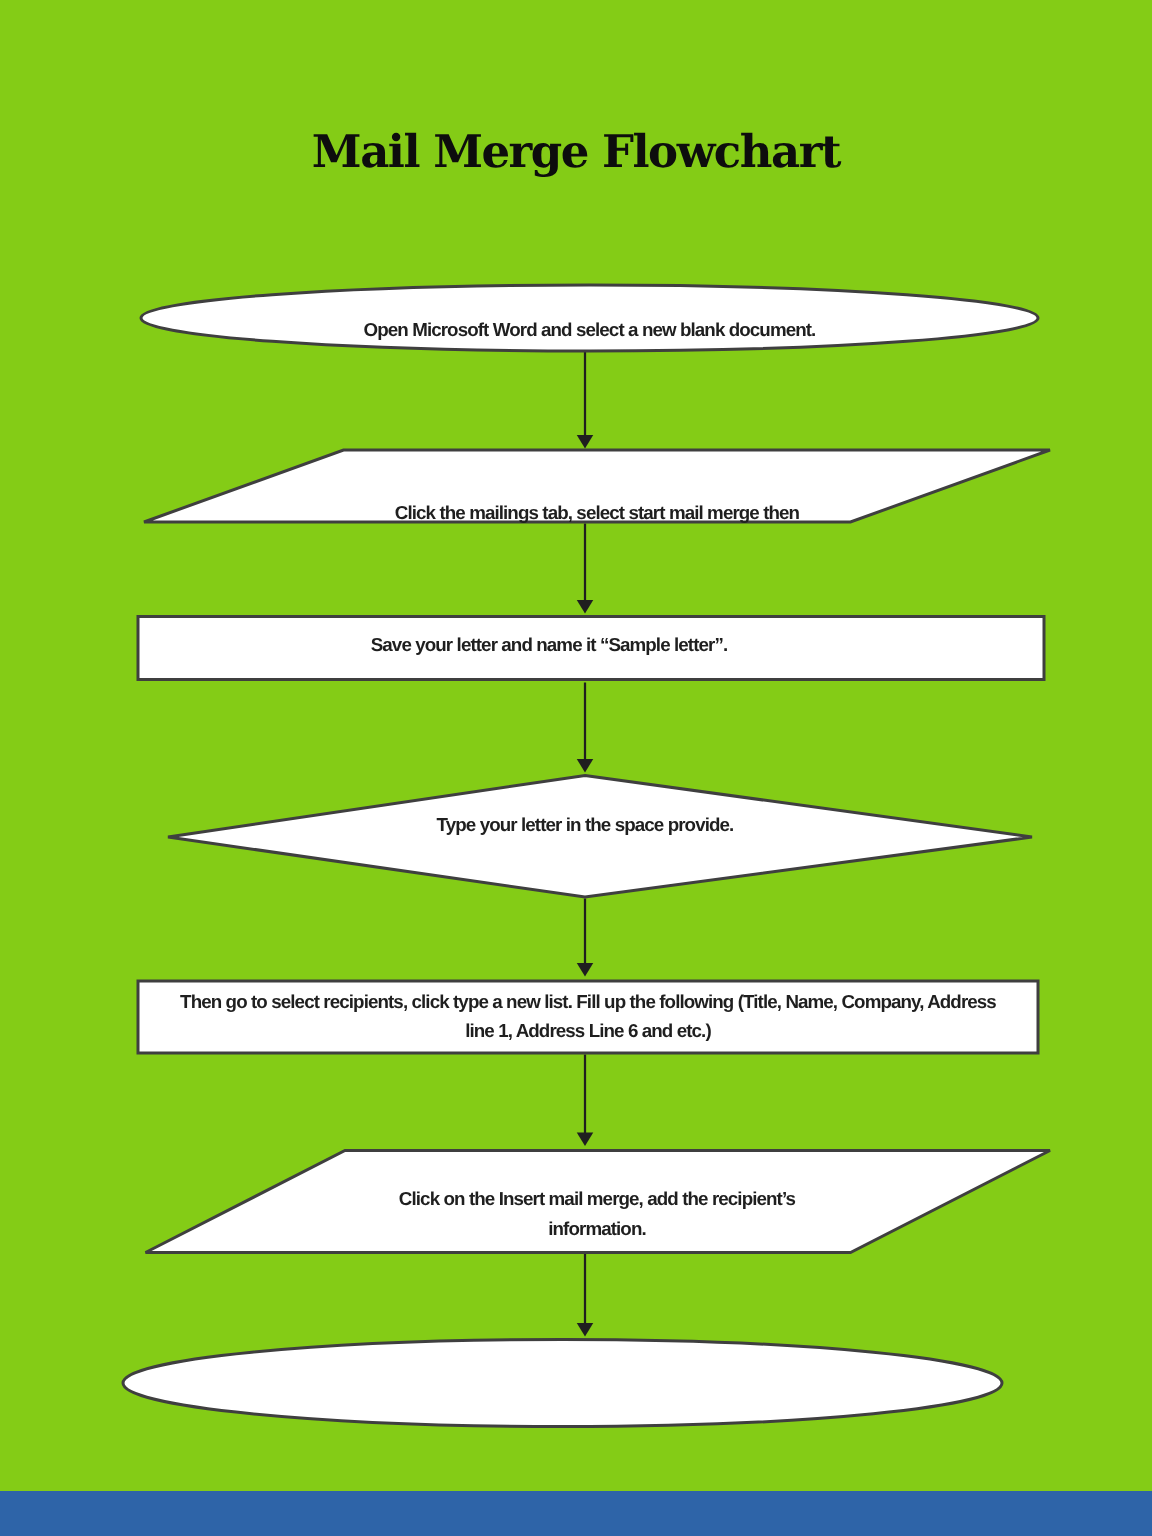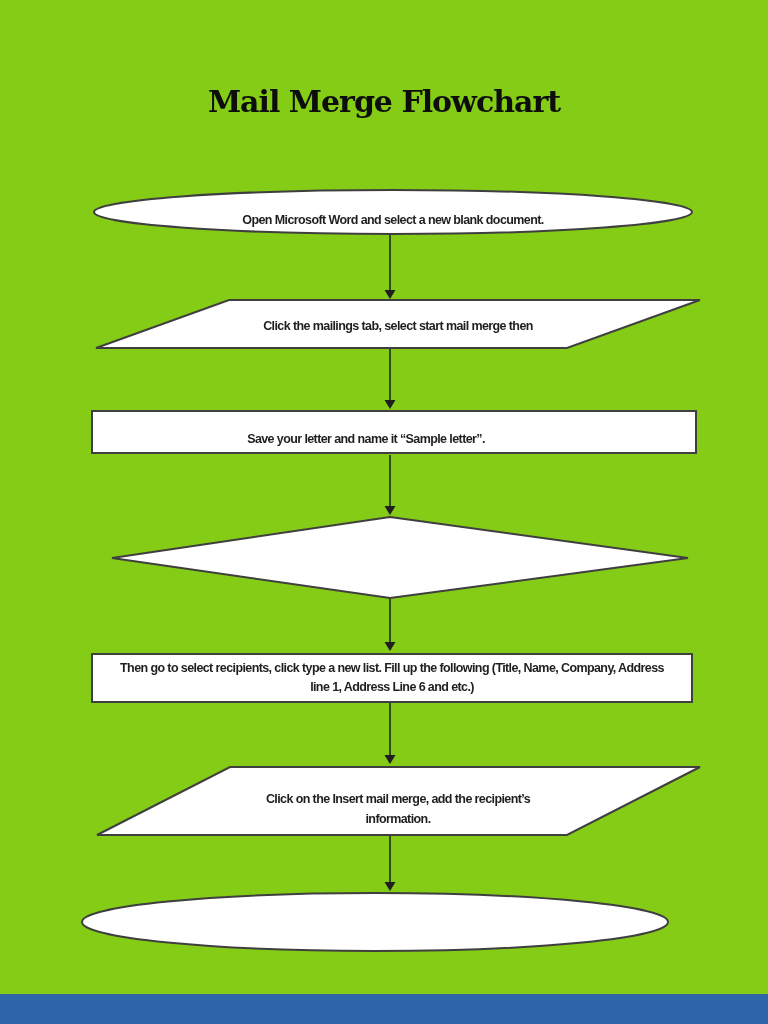--- a/index.html
+++ b/index.html
@@ -39,22 +39,22 @@
     justify-content:center;
     text-align:center;
     font-size:12.5px;
     font-weight:bold;
     letter-spacing:-0.6px;
     color:var(--text-color);
     line-height:19px;
   }
   .node-label span{white-space:nowrap;display:block;}
   .lbl-start{left:94px;top:190px;width:598px;height:60px;}
-  .lbl-io1{left:98px;top:296px;width:600px;height:60px;}
-  .lbl-proc1{left:92px;top:411px;width:548px;height:42px;padding-bottom:4px;box-sizing:border-box;justify-content:flex-end;}
+  .lbl-io1{left:98px;top:312px;width:600px;height:60px;}
+  .lbl-proc1{left:92px;top:411px;width:548px;height:42px;padding-bottom:4px;box-sizing:border-box;}
   .lbl-decision{left:112px;top:517px;width:556px;height:81px;padding-bottom:14px;box-sizing:border-box;}
   .lbl-proc2{left:62px;top:654px;width:660px;height:48px;}
   .lbl-io2{left:98px;top:767px;width:600px;height:68px;padding-top:16px;box-sizing:border-box;line-height:20px;}
   .lbl-end{left:82px;top:893px;width:586px;height:58px;padding-bottom:18px;box-sizing:border-box;}
   .bottom-bar{
     position:absolute;
     left:0;bottom:0;width:768px;height:30px;
     background:var(--bar-color);
   }
 </style>
@@ -106,20 +106,23 @@
   </div>
 
   <div class="node-label lbl-io1">
     <span>Click the mailings tab, select start mail merge then</span>
   </div>
 
   <div class="node-label lbl-proc1">
     <span>Save your letter and name it “Sample letter”.</span>
   </div>
 
+  <div class="node-label lbl-decision">
+    <span>Type your letter in the space provide.</span>
+  </div>
 
   <div class="node-label lbl-proc2">
     <span>Then go to select recipients, click type a new list. Fill up the following (Title, Name, Company, Address</span>
     <span>line 1, Address Line 6 and etc.)</span>
   </div>
 
   <div class="node-label lbl-io2">
     <span>Click on the Insert mail merge, add the recipient’s</span>
     <span>information.</span>
   </div>

